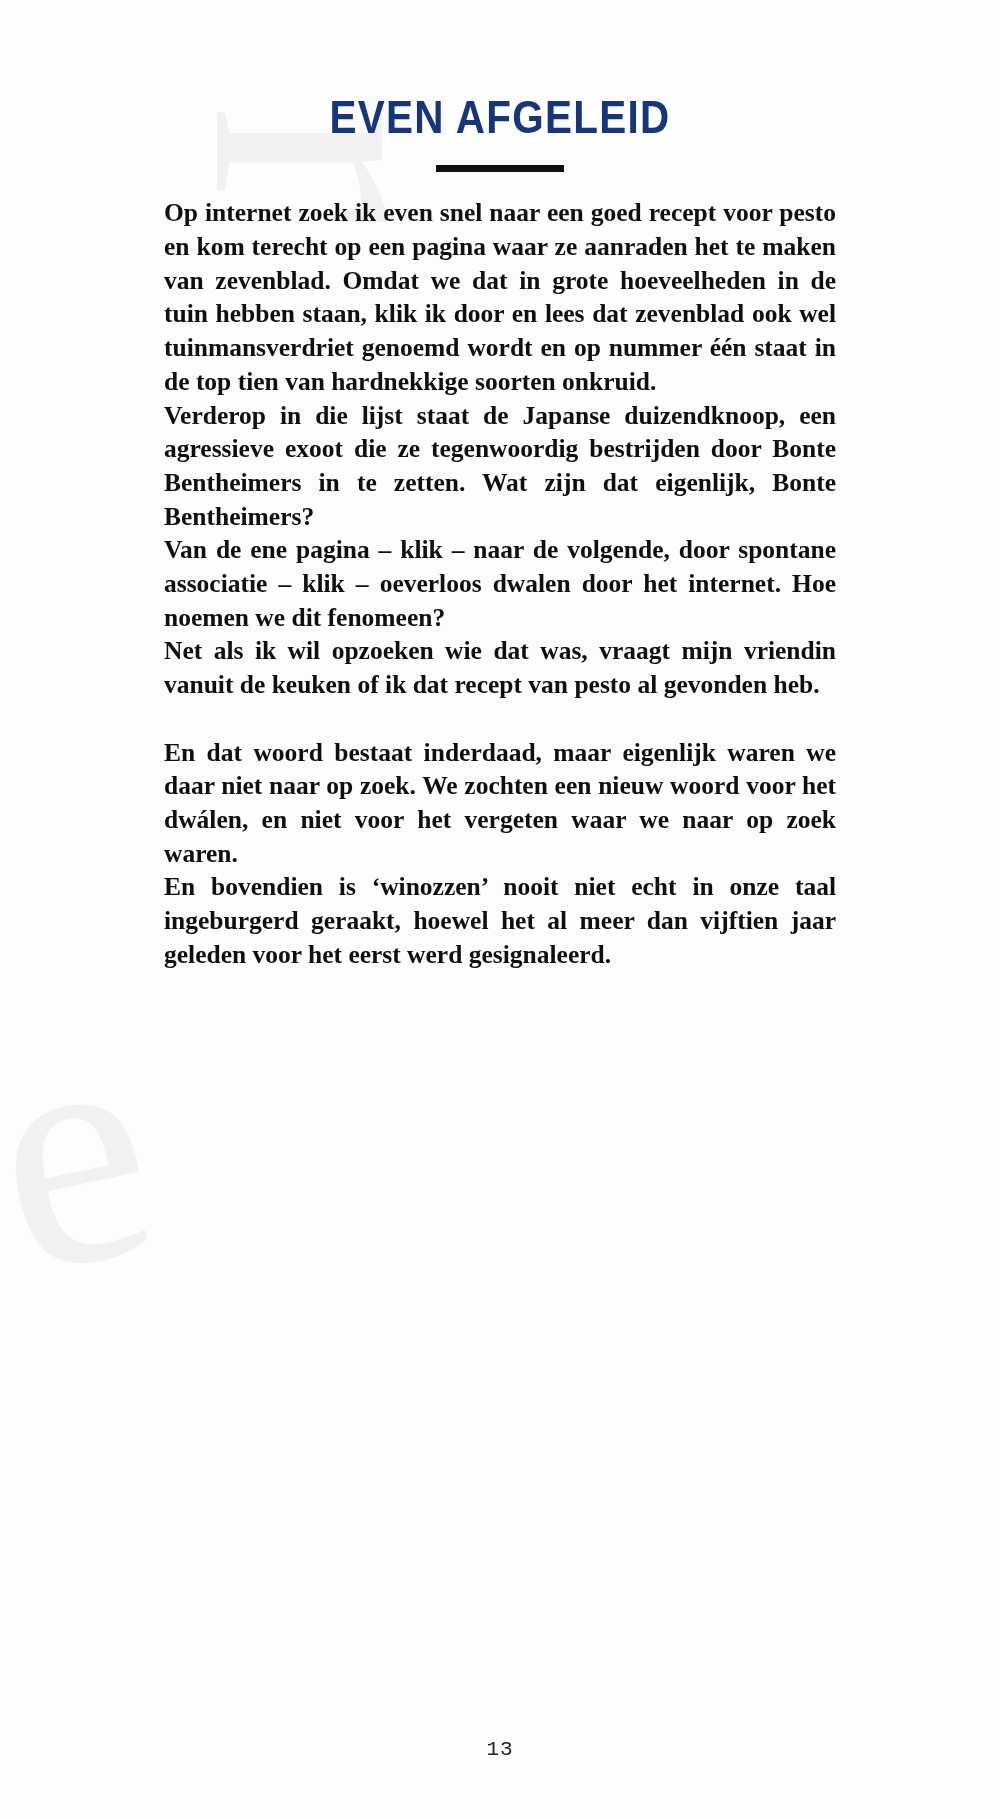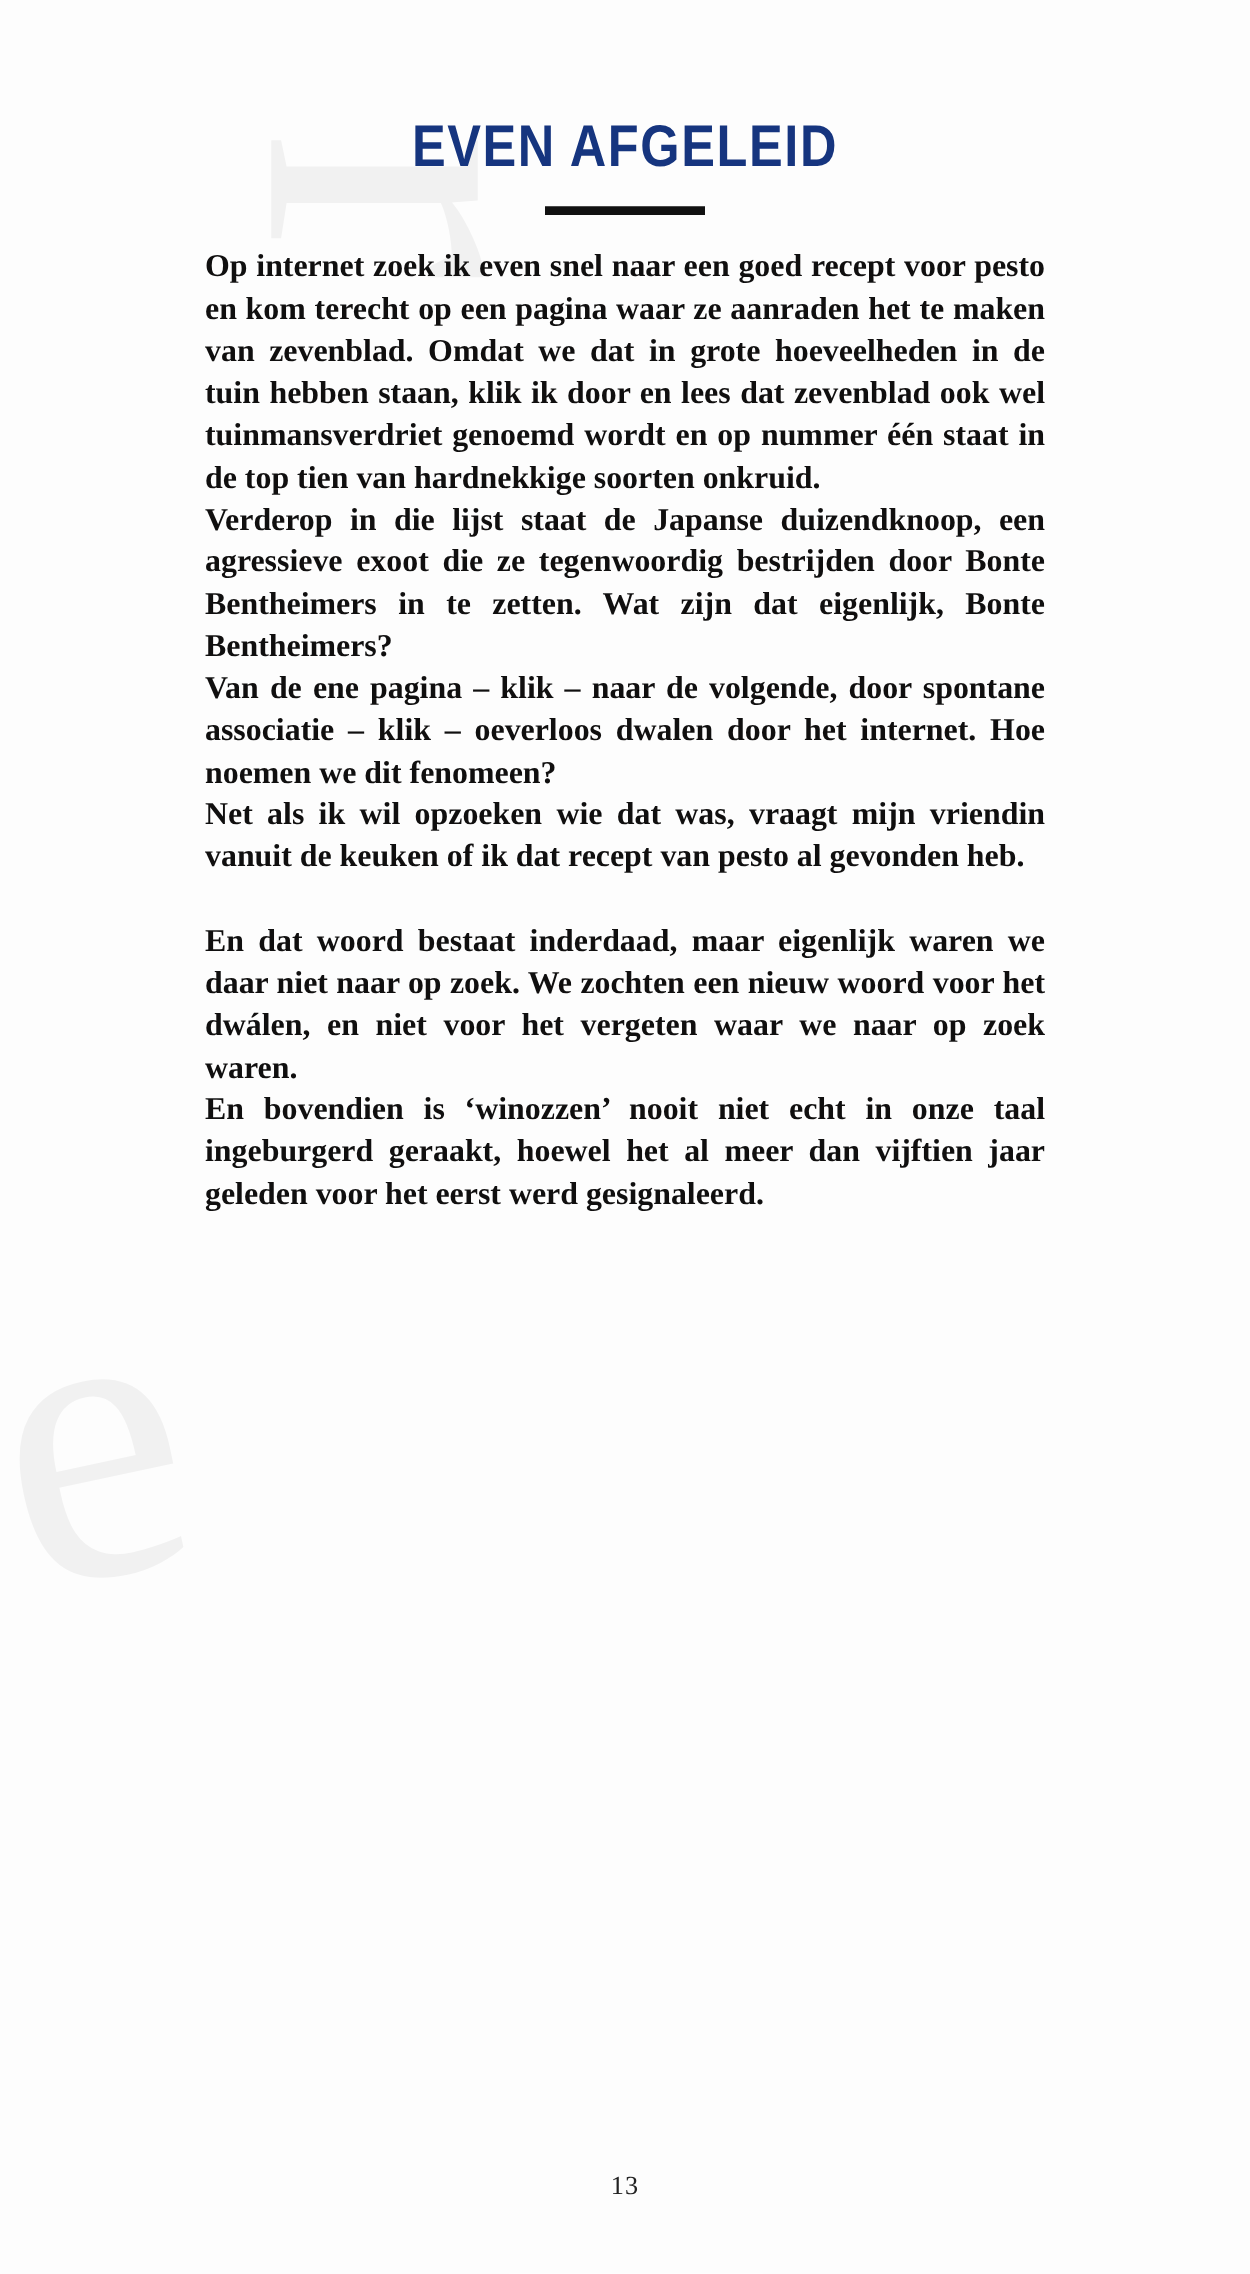--- a/index.html
+++ b/index.html
@@ -106,21 +106,21 @@
   .page-number {
     position: absolute;
     bottom: 58px;
     left: 0;
     right: 0;
     text-align: center;
     font-size: 21px;
     color: #222;
     letter-spacing: 1px;
     z-index: 2;
-    font-family: Liberation Serif, serif;
+    font-family: Liberation Mono, monospace;
   }
 </style>
 </head>
 <body>
 
 <div class="page">
 
   <div class="watermark">
     <span class="wm-text wm-a">r</span>
     <span class="wm-text wm-b">e</span>

